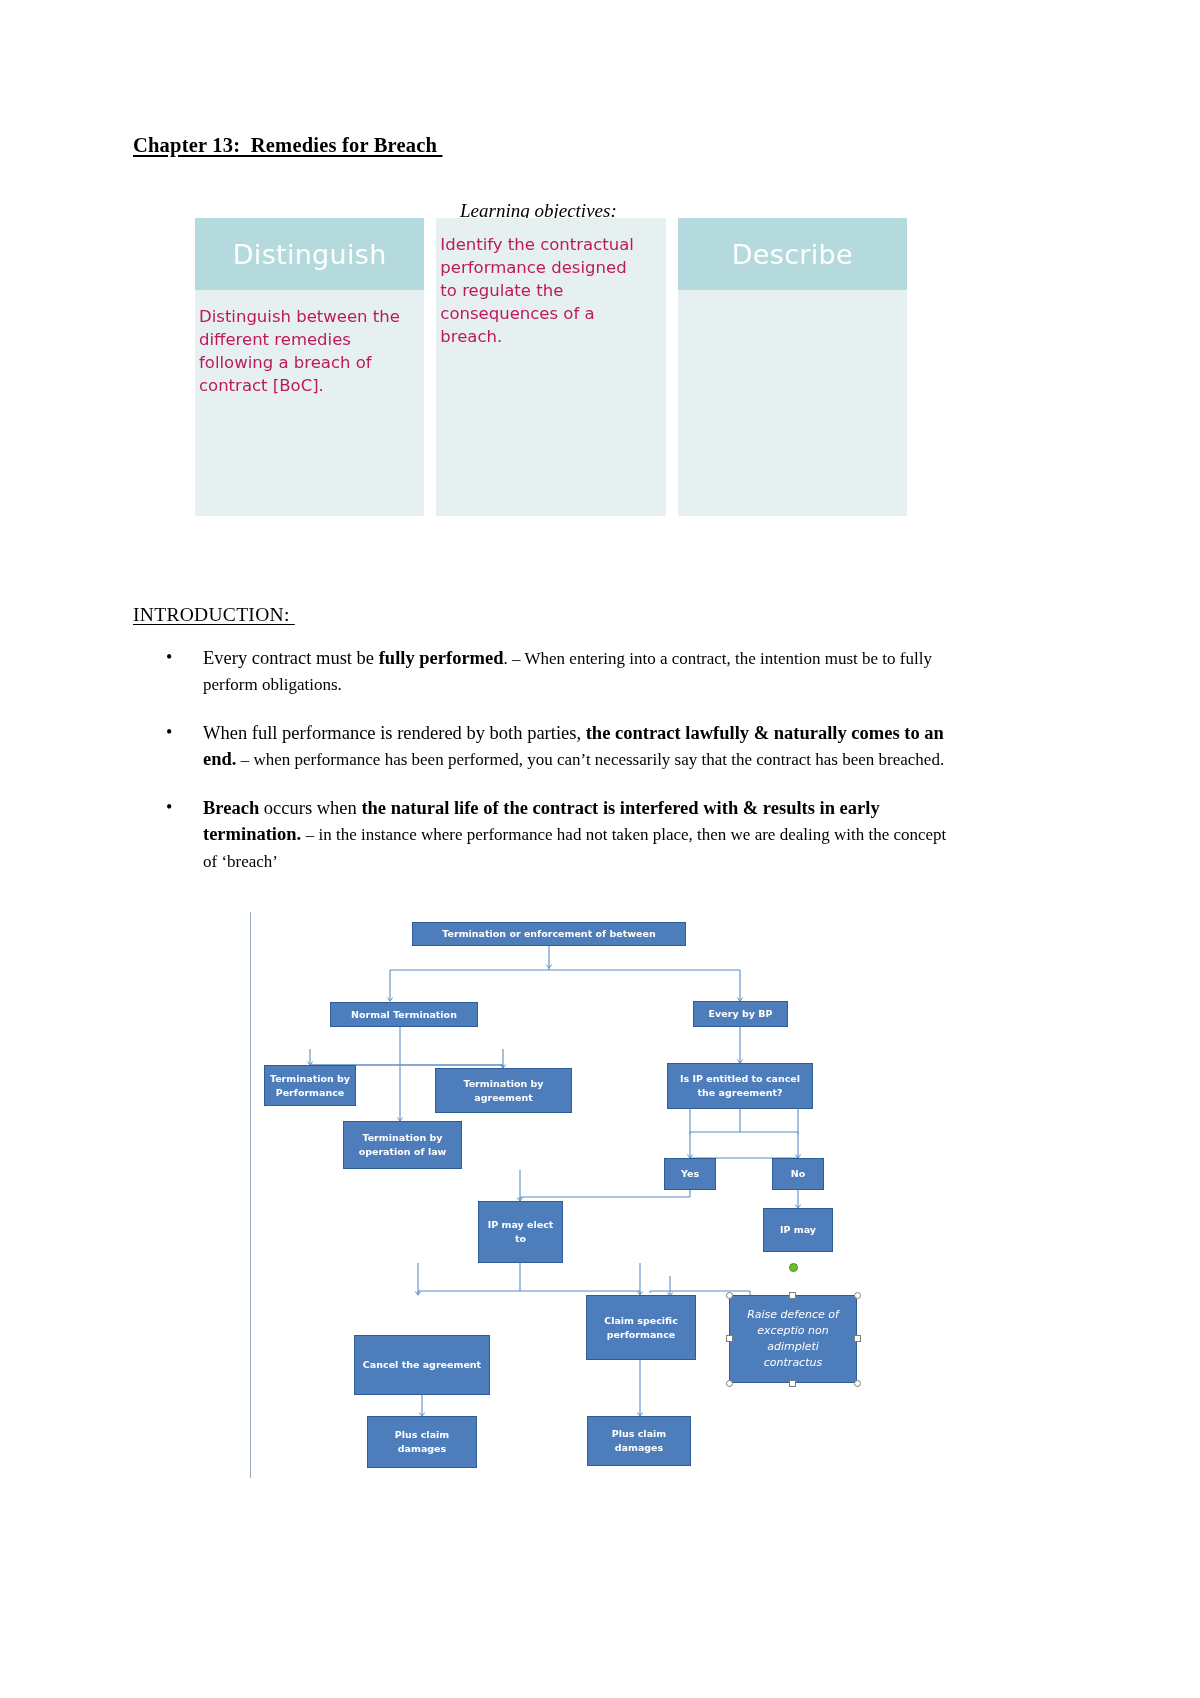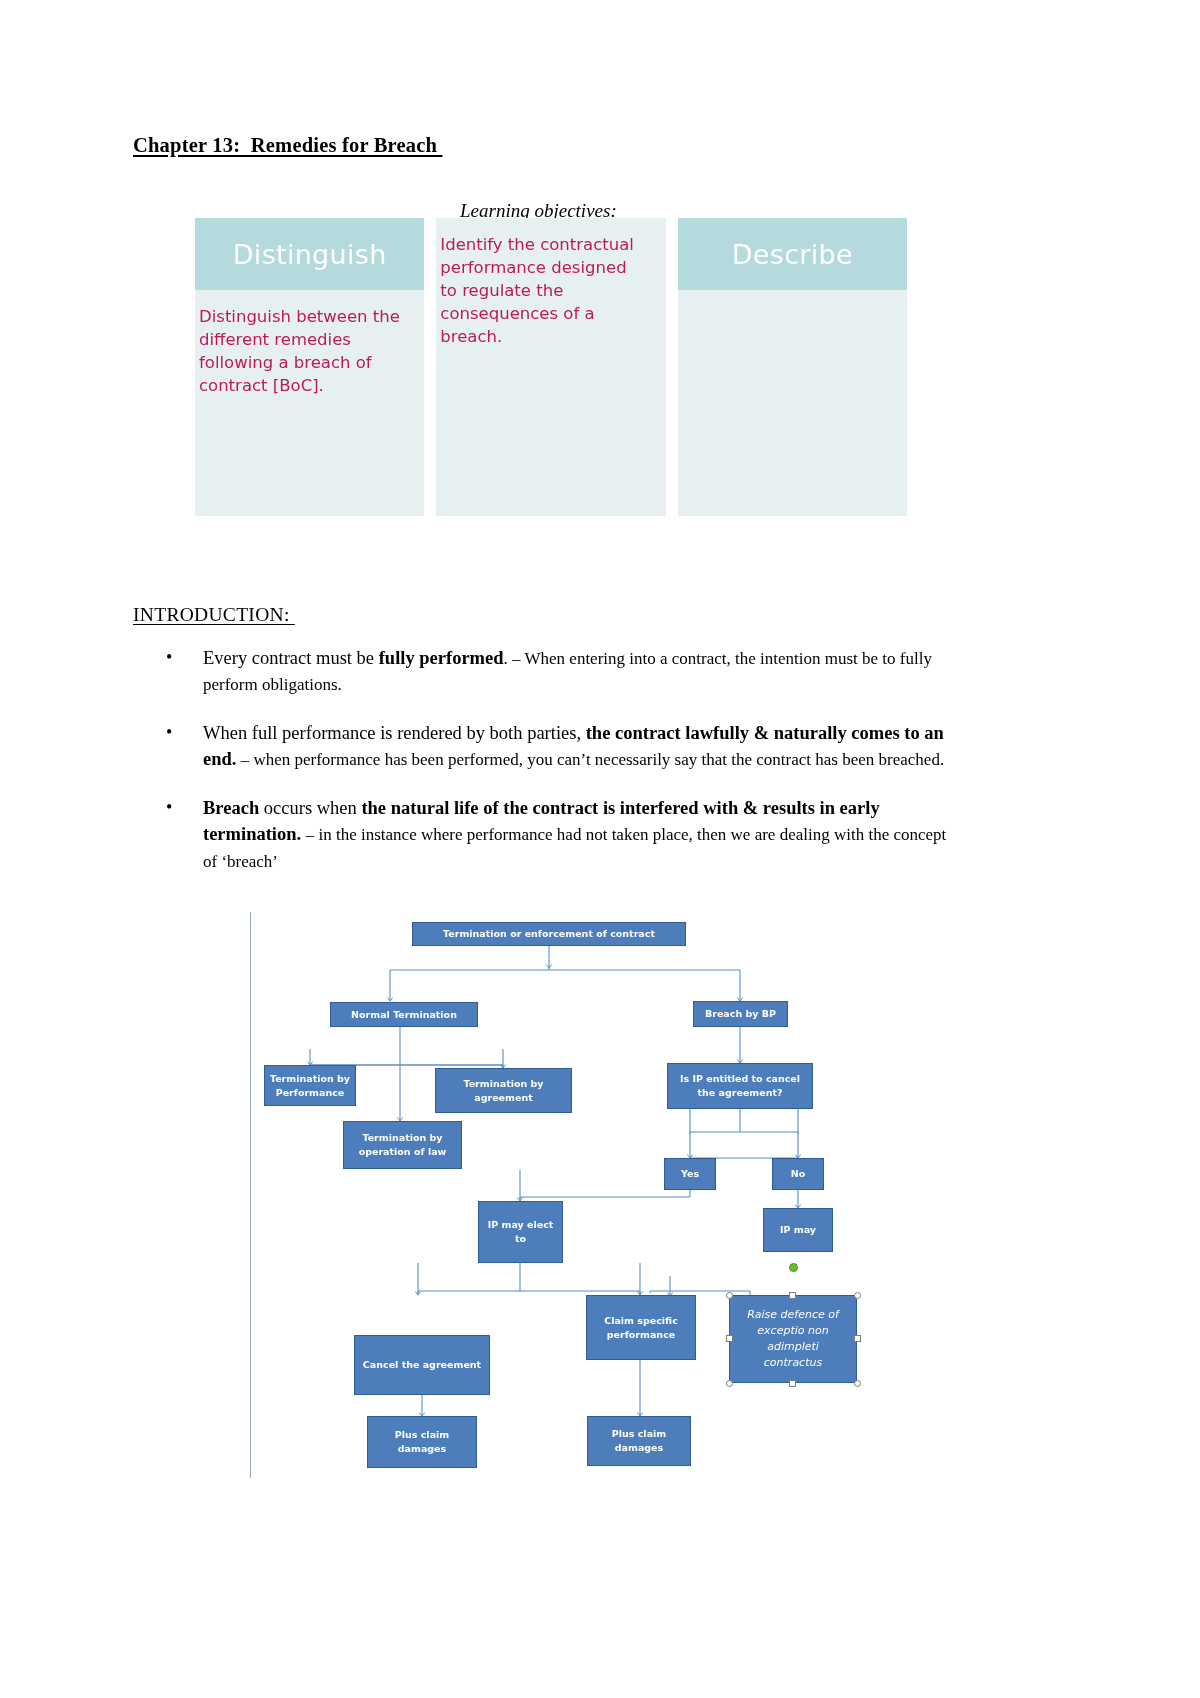--- a/index.html
+++ b/index.html
@@ -295,25 +295,25 @@
         <path d="M168,383 L168,385"></path>
         <path d="M390,383 L390,385"></path>
 
         <path d="M400,383 L500,383 M500,383 L500,388"></path>
         <path d="M400,383 L400,385"></path>
 
         <path d="M548,332 L548,340"></path>
       </g>
     </svg>
 
-    <div class="node" style="left:162px; top:14px; width:274px; height:24px;">Termination or enforcement of contract</div>
+    <div class="node" style="left:162px; top:14px; width:274px; height:24px;">Termination or enforcement of between</div>
 
     <div class="node" style="left:80px; top:94px; width:148px; height:25px;">Normal Termination</div>
 
-    <div class="node" style="left:443px; top:93px; width:95px; height:26px;">Breach by BP</div>
+    <div class="node" style="left:443px; top:93px; width:95px; height:26px;">Every by BP</div>
 
     <div class="node" style="left:14px; top:157px; width:92px; height:41px;">Termination by
 Performance</div>
 
     <div class="node" style="left:185px; top:160px; width:137px; height:45px;">Termination by
 agreement</div>
 
     <div class="node" style="left:93px; top:213px; width:119px; height:48px;">Termination by
 operation of law</div>
 

